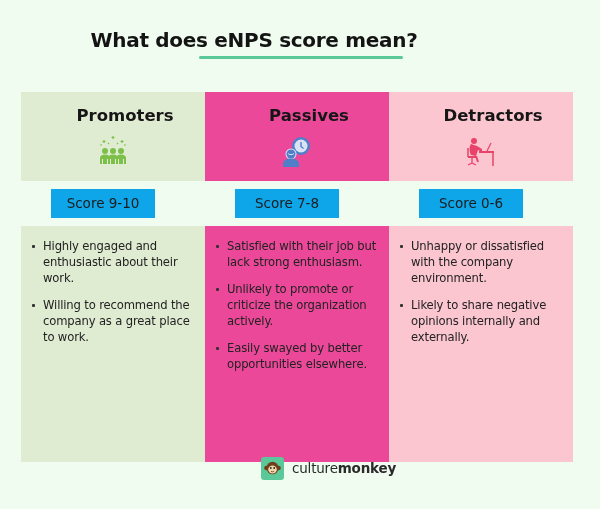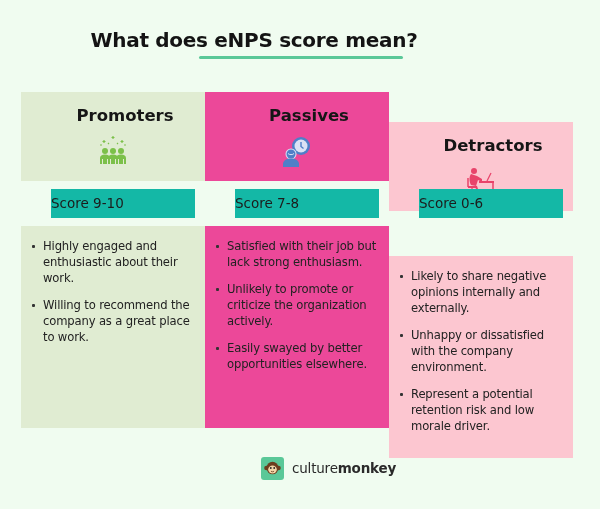--- a/index.html
+++ b/index.html
@@ -19,39 +19,39 @@
   .col { position: absolute; }
   .col-1 { left: 21px; width: 184px; }
   .col-2 { left: 205px; width: 184px; }
   .col-3 { left: 389px; width: 184px; }
 
   .head-panel {
     position: absolute; top: 92px; height: 89px; width: 100%;
   }
   .col-1 .head-panel, .col-1 .body-panel { background: #e0ecd2; }
   .col-2 .head-panel, .col-2 .body-panel { background: #ec4899; }
-  .col-3 .head-panel, .col-3 .body-panel { background: #fcc6d0; margin-top: 30px; }
+  .col-3 .head-panel, .col-3 .body-panel { background: #fcc6d0; }
 
   .head-label {
     position: absolute; top: 14px; width: 100%; text-align: center;
     font-size: 16.5px; font-weight: bold; color: #161616; padding-left: 24px;
   }
   .head-icon {
     position: absolute; top: 42px; left: 50%; transform: translateX(-50%);
     width: 34px; height: 34px;
   }
 
   .score-badge {
-    position: absolute; top: 189px; left: 30px; width: 144px; height: 29px;
-    background: #14b8a6; text-align: left; line-height: 29px;
+    position: absolute; top: 189px; left: 30px; width: 104px; height: 29px;
+    background: #0ea5e9; text-align: center; line-height: 29px;
     font-size: 13.5px; color: #1c1c1c;
   }
 
   .body-panel {
-    position: absolute; top: 226px; height: 202px; width: 100%;
+    position: absolute; top: 226px; height: 236px; width: 100%;
     padding: 12px 8px 0 10px;
   }
   .bullets { list-style: none; }
   .bullets li {
     position: relative; padding-left: 12px;
     font-size: 11.6px; line-height: 16px; color: #222;
     margin-bottom: 11px; letter-spacing: -0.15px;
   }
   .bullets li::before {
     content: ""; position: absolute; left: 1px; top: 7px;
@@ -141,23 +141,22 @@
         <path d="M8 24v5M4 31l4-2 4 2" stroke-width="1.3" fill="none"></path>
         <rect x="15" y="17" width="15" height="2" stroke="none"></rect>
         <path d="M29 19v13" stroke-width="1.5" fill="none"></path>
         <path d="M23 17l4-8" stroke-width="1.3" fill="none"></path>
       </g>
     </svg>
   </div>
   <div class="score-badge">Score 0-6</div>
   <div class="body-panel">
     <ul class="bullets">
+      <li>Unhappy or dissatisfied with the company environment.</li>
       <li>Likely to share negative opinions internally and externally.</li>
-      <li>Unhappy or dissatisfied with the company environment.</li>
-      <li>Represent a potential retention risk and low morale driver.</li>
     </ul>
   </div>
 </div>
 
 <div class="brand">
   <div class="brand-logo">
     <svg width="17" height="14" viewBox="0 0 17 14">
       <circle cx="2.5" cy="7" r="2.3" fill="#6b3e1e"></circle>
       <circle cx="14.5" cy="7" r="2.3" fill="#6b3e1e"></circle>
       <ellipse cx="8.5" cy="7" rx="6" ry="6.3" fill="#6b3e1e"></ellipse>

